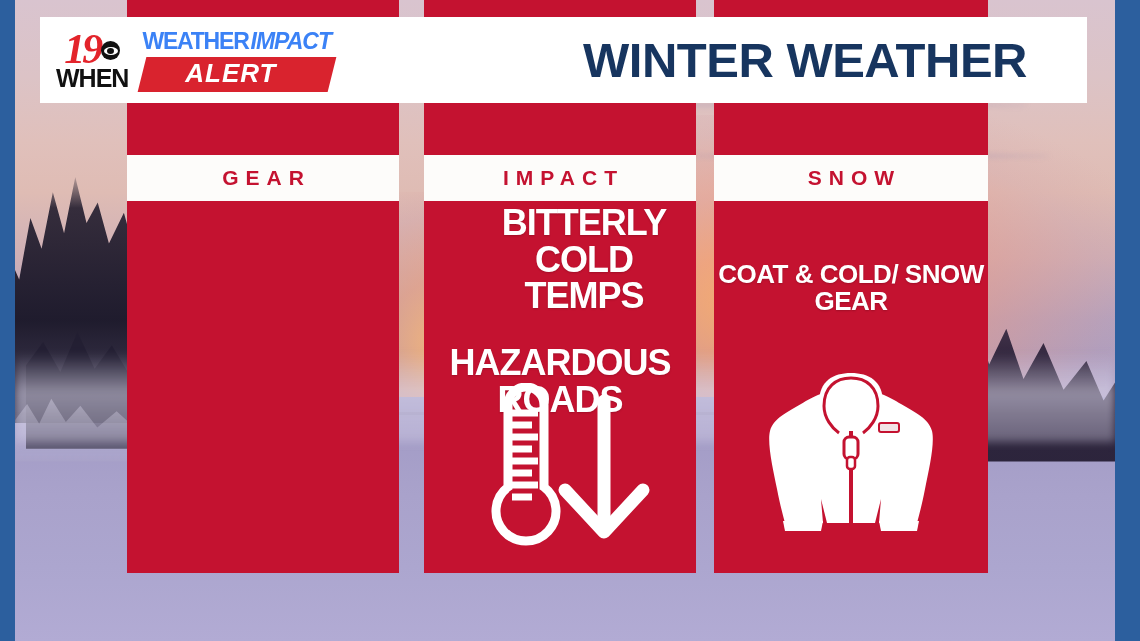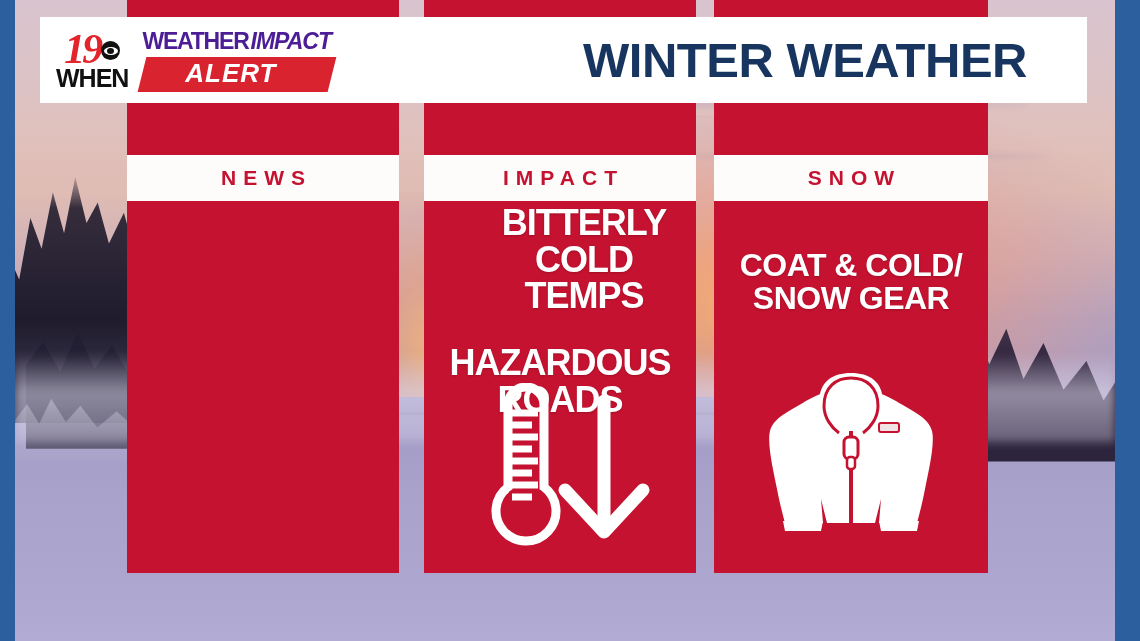--- a/index.html
+++ b/index.html
@@ -160,21 +160,21 @@
   .col-text {
     color: #ffffff;
     font-weight: bold;
     text-align: center;
     line-height: 1.02;
     text-shadow: 0 1px 2px rgba(0,0,0,0.18);
   }
   .txt-when   { font-size: 37px; margin-top: 38px; letter-spacing: -0.5px; }
   .txt-impact-1 { font-size: 36px; margin-top: 4px; letter-spacing: -1px; padding-left: 48px; }
   .txt-impact-2 { font-size: 36px; margin-top: 30px; letter-spacing: -1px; }
-  .txt-need   { font-size: 32px; margin-top: 48px; letter-spacing: -0.5px; }
+  .txt-need   { font-size: 26px; margin-top: 60px; letter-spacing: -0.5px; }
 
   .icon-slot { position:absolute; left:0; right:0; display:flex; justify-content:center; }
   .icon-when   { top: 165px; }
   .icon-impact { top: 182px; }
   .icon-need   { top: 172px; }
 
   
   .titlebar {
     position: absolute;
     left: 40px; top: 17px;
@@ -212,21 +212,21 @@
   .logo19-news {
     color:#111; font-size:25px; font-weight:bold; letter-spacing:-1px;
     margin-top:2px;
   }
   .wia {
     display:flex; flex-direction:column; align-items:flex-start;
     margin-left: 4px;
   }
   .wia-row1 {
     display:flex; align-items:baseline; gap:2px;
-    font-size:23px; font-weight:bold; color:#4c1d95;
+    font-size:23px; font-weight:bold; color:#3b82f6;
     letter-spacing:-1.2px;
   }
   .wia-impact { font-style: italic; letter-spacing:-1px; }
   .wia-alert-band {
     margin-top:2px;
     background:#d9232e;
     color:#ffffff;
     font-size:26px; font-weight:bold; font-style:italic;
     letter-spacing:1px;
     padding:1px 46px 3px 34px;
@@ -263,21 +263,21 @@
     <div class="trees-left"></div>
     <div class="trees-left2"></div>
     <div class="trees-rightfar"></div>
     <div class="trees-right"></div>
     <div class="shrubs-left"></div>
     <div class="bg-mist"></div>
   </div>
 
   <div class="col col-when">
     <div class="col-head">
-      <span class="col-head-label">NEWS</span>
+      <span class="col-head-label">GEAR</span>
     </div>
   </div>
 
   <div class="col col-impact">
     <div class="col-head">
       <span class="col-head-label">IMPACT</span>
     </div>
     <div class="col-body">
       <div class="col-text txt-impact-1">BITTERLY COLD TEMPS</div>
       <div class="col-text txt-impact-2">HAZARDOUS ROADS</div>

